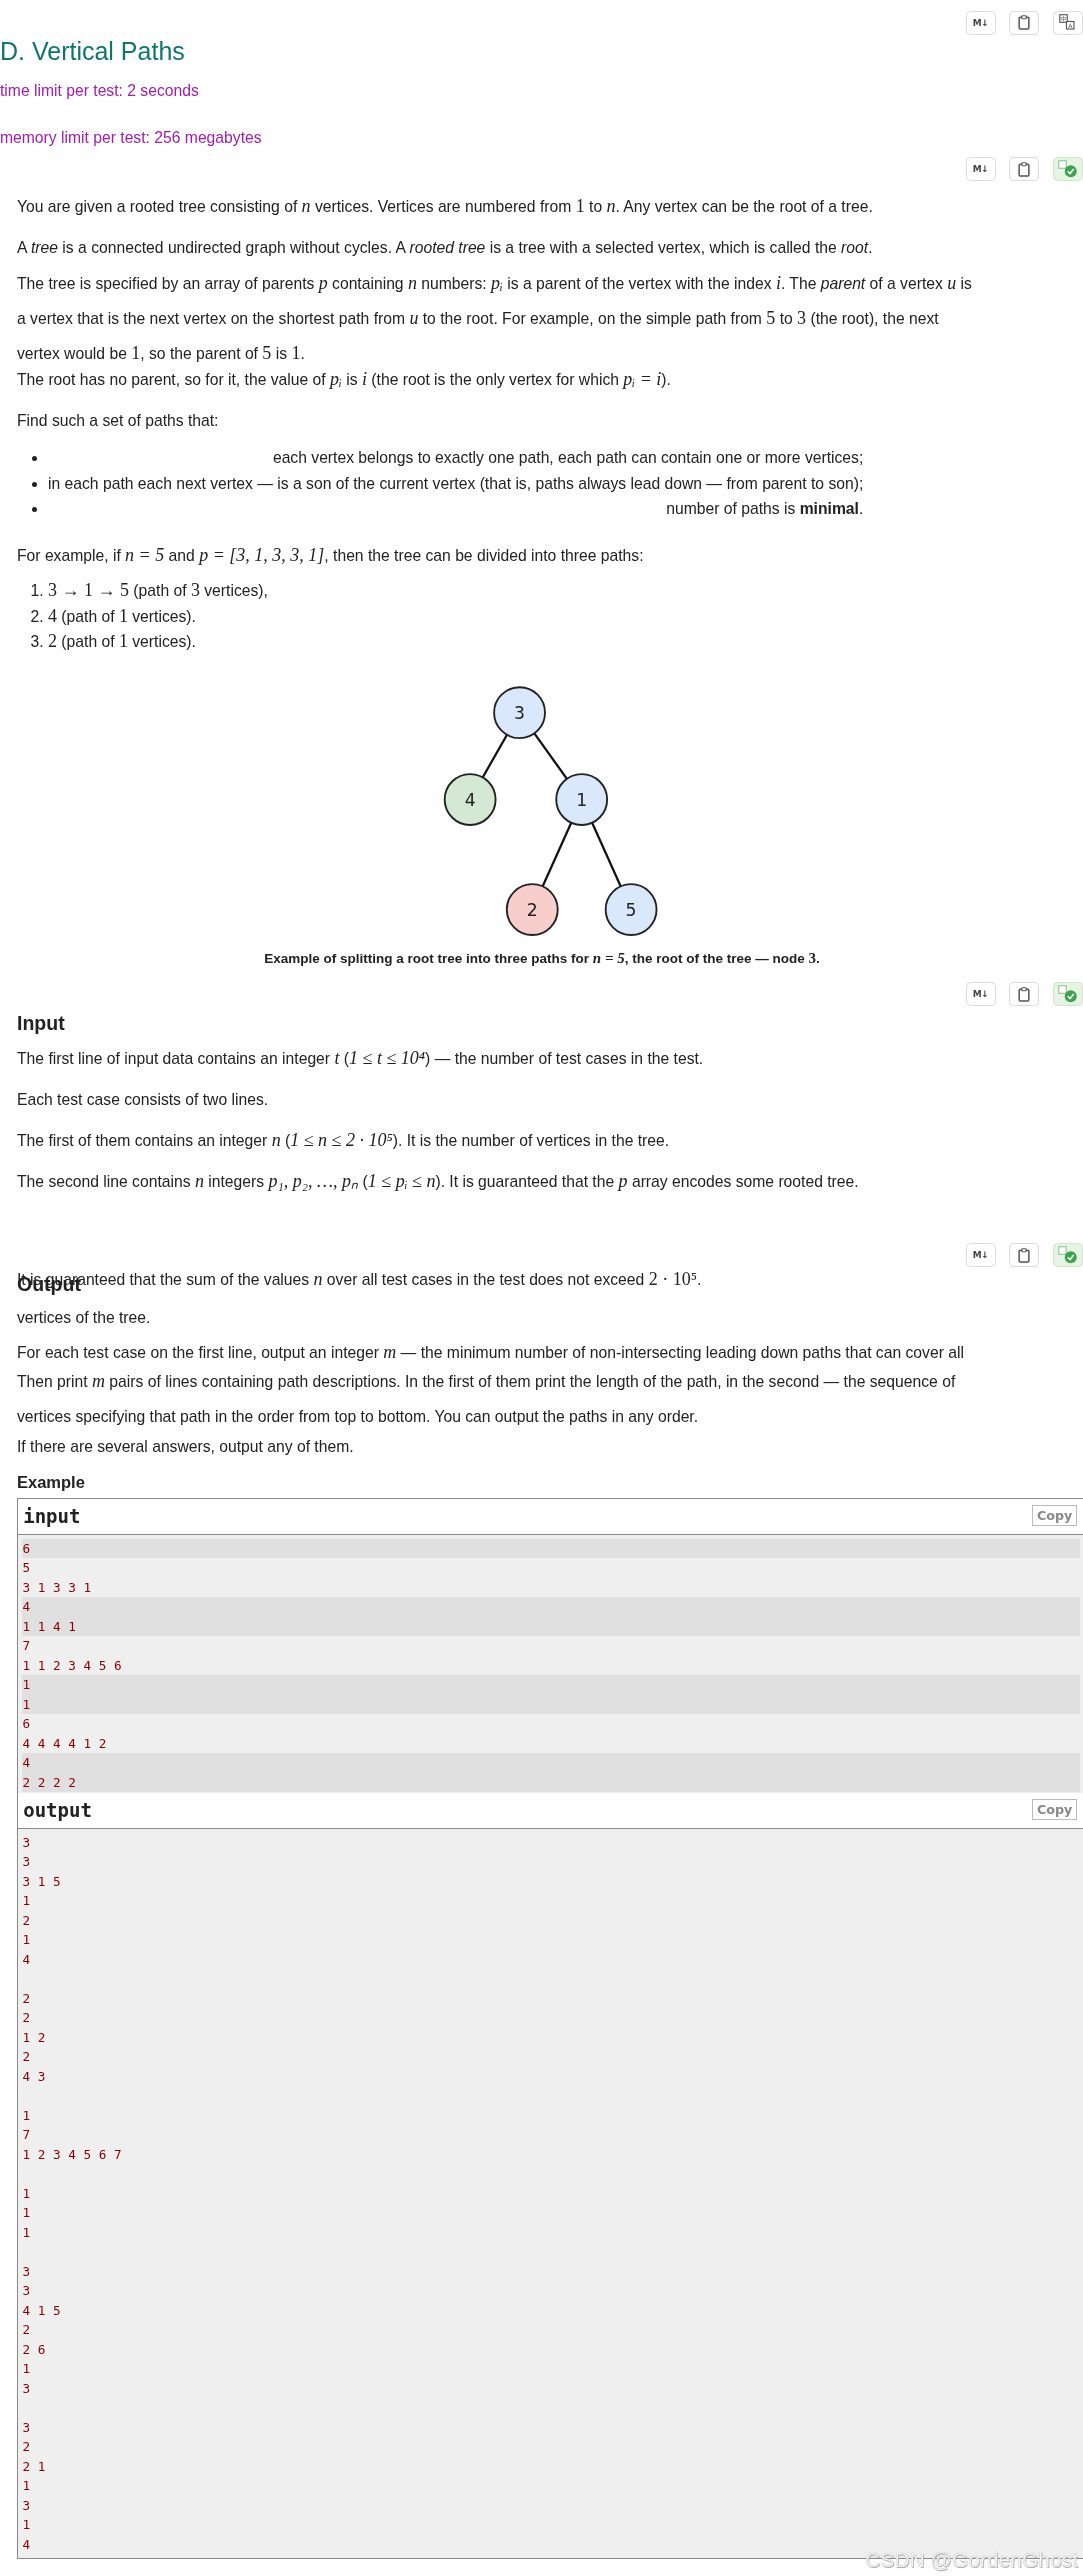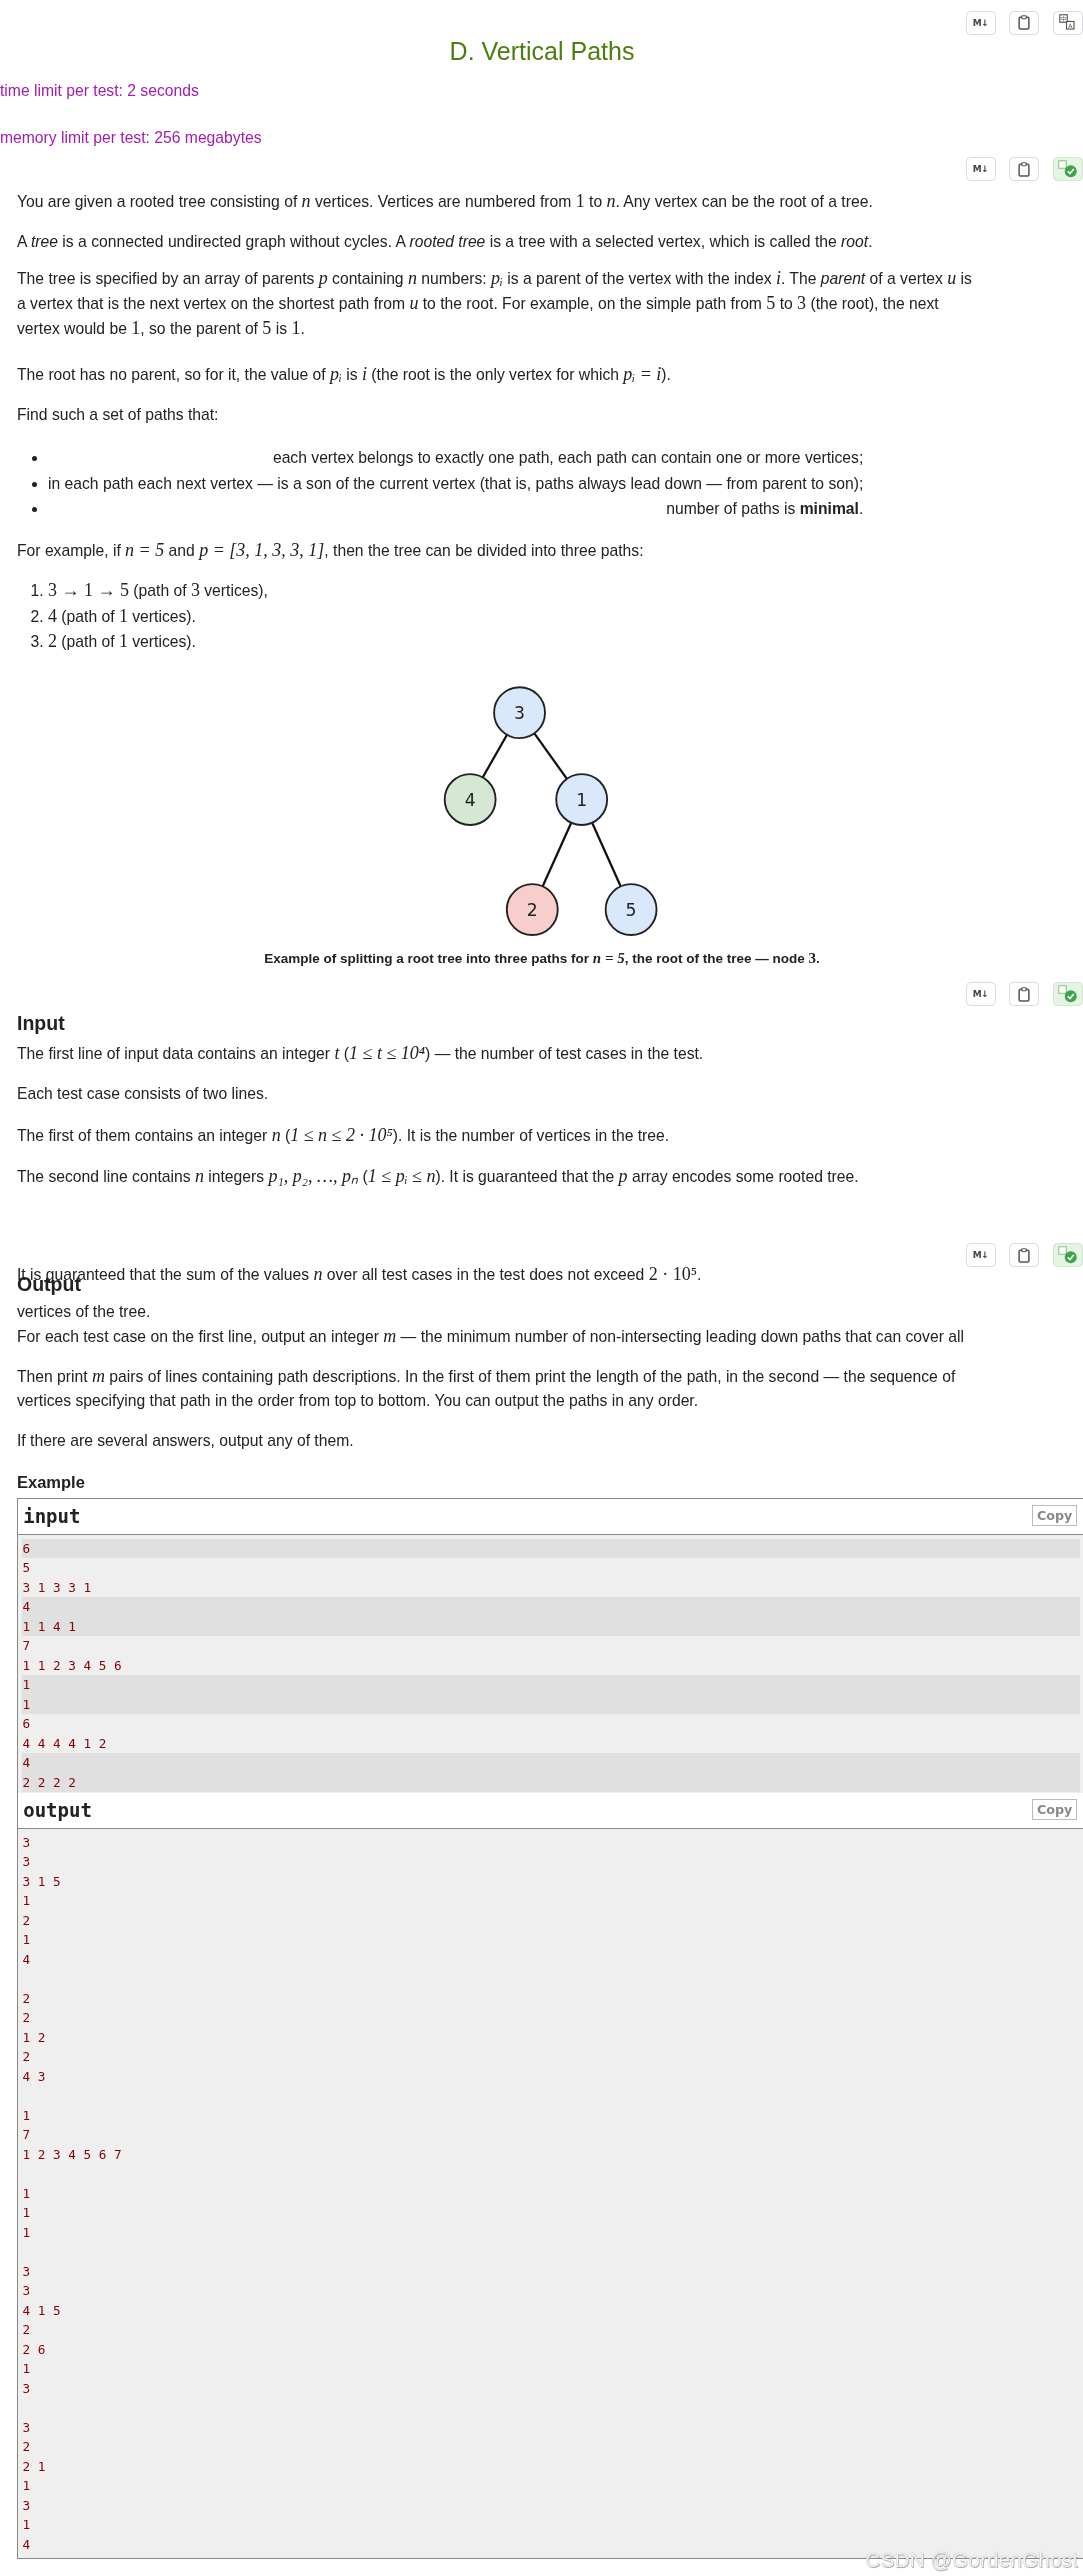--- a/index.html
+++ b/index.html
@@ -8,23 +8,23 @@
     font-family: "Liberation Sans", sans-serif; color: #222; font-size: 15.7px;
   }
   .toolbar { position: absolute; right: 1.5px; display: flex; gap: 13.5px; }
   .tbtn {
     width: 30px; height: 24px; border: 0.7px solid #d9dbe3; border-radius: 4.5px;
     background: #fff; display: flex; align-items: center; justify-content: center;
     box-sizing: border-box;
   }
   .tbtn.active { background: #e6f4e3; border-color: #cfe8cb; }
   .md { font-family: "DejaVu Sans", sans-serif; font-weight: bold; font-size: 9px; color: #444; letter-spacing: -0.4px; }
-  .title { position: absolute; top: 37px; left: 0; width: 100%; text-align: center; font-size: 25px; color: #4d7c0f; }
+  .title { position: absolute; top: 37px; left: 0; width: 100%; font-size: 25px; color: #0f766e; }
   .limit { position: absolute; left: 0; width: 100%; text-align: left; font-size: 15.7px; color: #a21caf; }
-  .para { position: absolute; left: 17px; right: 6px; line-height: 24px; }
+  .para { position: absolute; left: 17px; right: 6px; line-height: 35px; }
   .math { font-family: "Liberation Serif", serif; font-style: italic; font-size: 18px; }
   .mnum { font-family: "Liberation Serif", serif; font-size: 18px; }
   ul.bul, ol.num { position: absolute; left: 17px; margin: 0; padding-left: 31px; line-height: 25.5px; }
   ul.bul li, ol.num li { margin: 0; }
   .section-title { position: absolute; left: 17px; font-weight: bold; font-size: 19.5px; }
   .tree { position: absolute; left: 419px; top: 670px; }
   .caption { position: absolute; top: 950px; left: 0; width: 100%; text-align: center; font-size: 13.5px; font-weight: bold; }
   .example-title { position: absolute; left: 17px; top: 1473px; font-weight: bold; font-size: 16.5px; }
   .sample { position: absolute; left: 17px; width: 1066px; border: 0.7px solid #888; border-right: none; box-sizing: border-box; background: #fff; }
   .sample-head {

